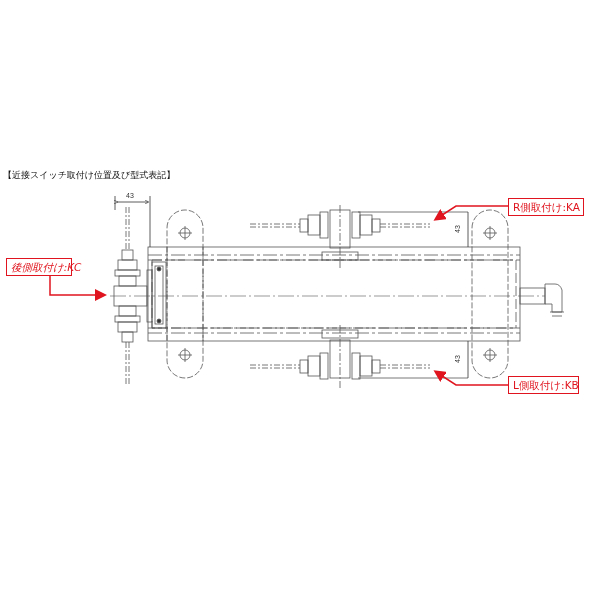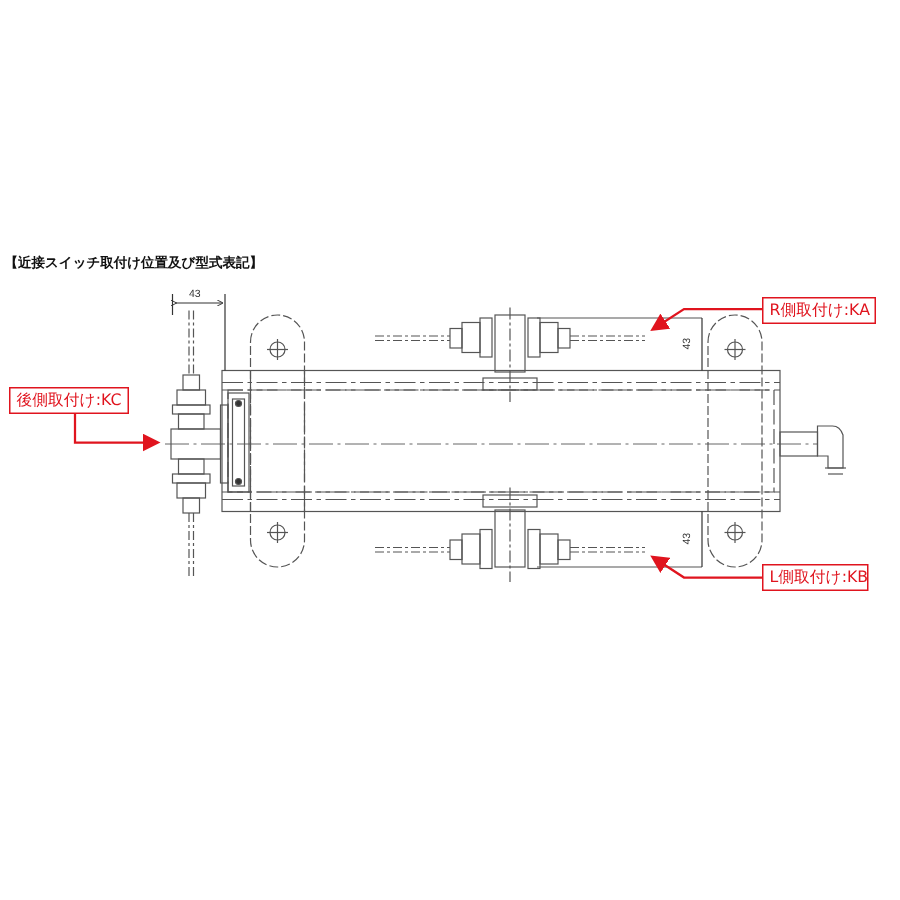--- a/index.html
+++ b/index.html
@@ -1,18 +1,18 @@
 <!DOCTYPE html>
 <html><head>
 <meta charset="utf-8">
 <style>
   html, body { margin: 0; padding: 0; background: #ffffff; }
   body { width: 600px; height: 600px; position: relative; overflow: hidden;
          font-family: "DejaVu Sans", "Liberation Sans", sans-serif; }
-  .title { position: absolute; left: 3px; top: 169px; font-size: 9px; font-weight: bold;
+  .title { position: absolute; left: 3px; top: 169px; font-size: 9px; font-weight: normal;
            color: #111; letter-spacing: 0px; white-space: nowrap; }
   .callout { position: absolute; border: 1.5px solid #e0141e; background: #fff;
              color: #e0141e; font-size: 10.5px; line-height: 16px; padding: 0 4px;
              white-space: nowrap; box-sizing: border-box; text-align: center; }
   #drawing { position: absolute; left: 0; top: 0; }
   .dim { font-size: 7px; fill: #333; font-family: "Liberation Sans", sans-serif; }
 </style>
 </head>
 <body>
 
@@ -145,15 +145,15 @@
   <text class="dim" x="460" y="233" transform="rotate(-90 460 233)">43</text>
   <text class="dim" x="460" y="363" transform="rotate(-90 460 363)">43</text>
 
   <g stroke="#e0141e" stroke-width="1.5" fill="none">
     <polyline points="50,276 50,295 104,295" marker-end="url(#redArrow)"></polyline>
     <polyline points="508,206 456,206 436,219" marker-end="url(#redArrow)"></polyline>
     <polyline points="508,385 456,385 436,372" marker-end="url(#redArrow)"></polyline>
   </g>
 </svg>
 
-<div class="callout" style="left:6px; top:258px; width:80px;">後側取付け:KC</div>
+<div class="callout" style="left:6px; top:258px; width:66px;font-style:italic;">後側取付け:KC</div>
 <div class="callout" style="left:508px; top:198px; width:76px;">R側取付け:KA</div>
 <div class="callout" style="left:508px; top:376px; width:71px;">L側取付け:KB</div>
 
 </body></html>

